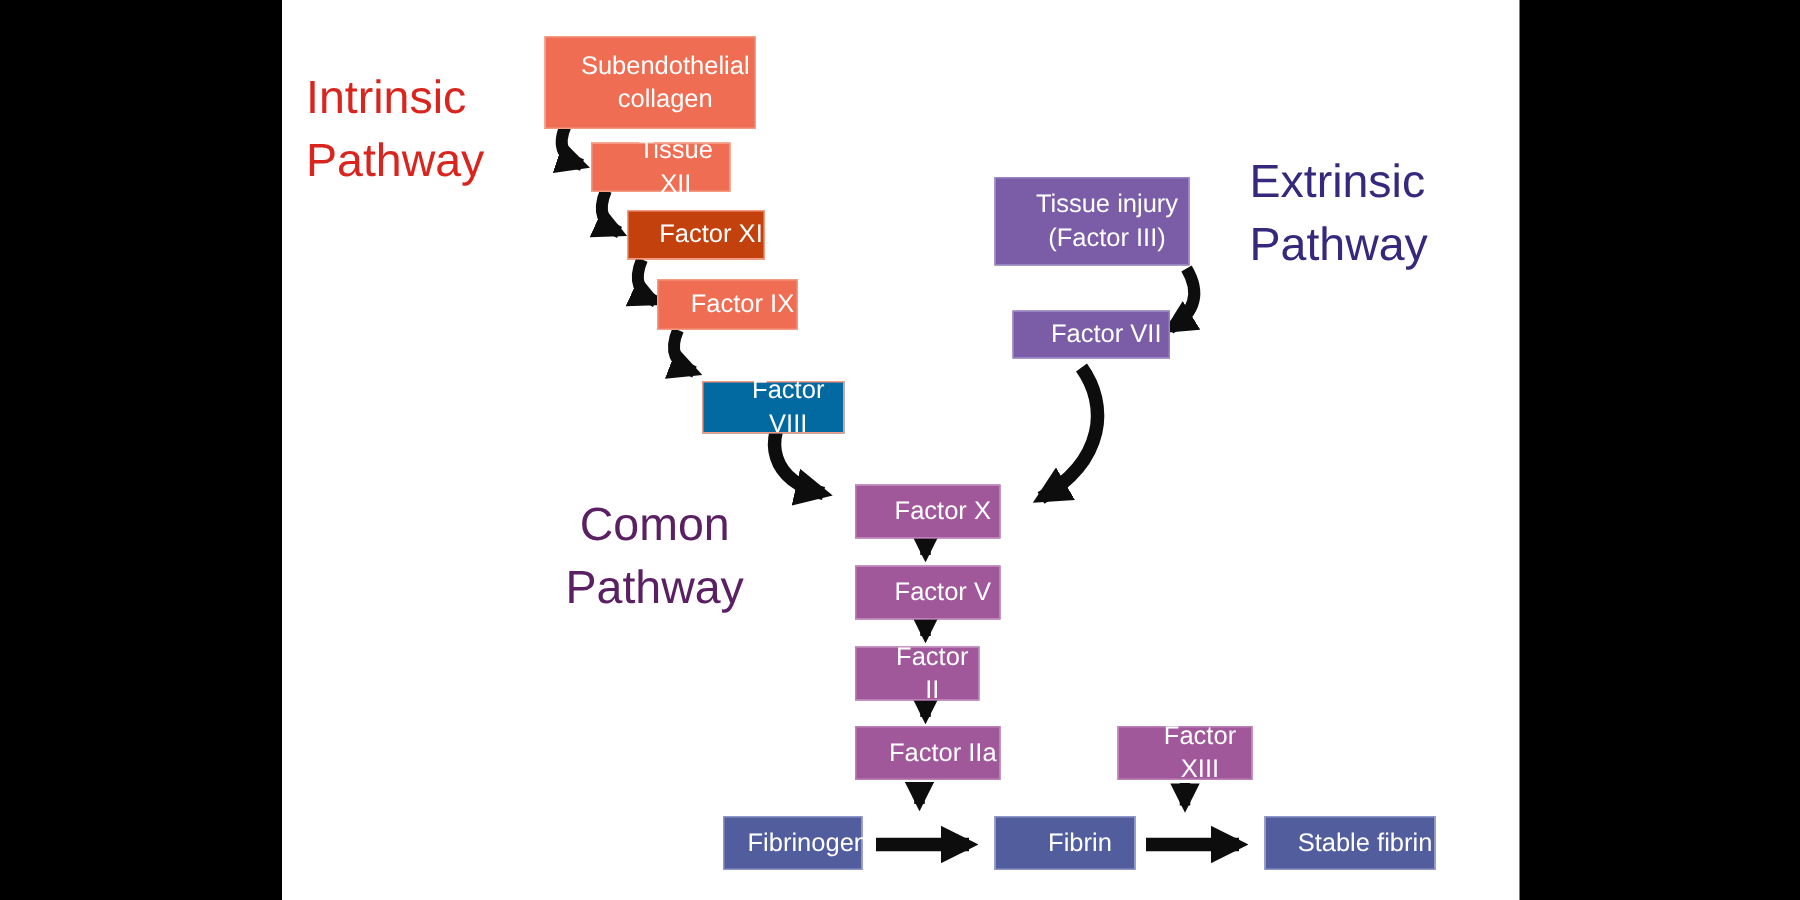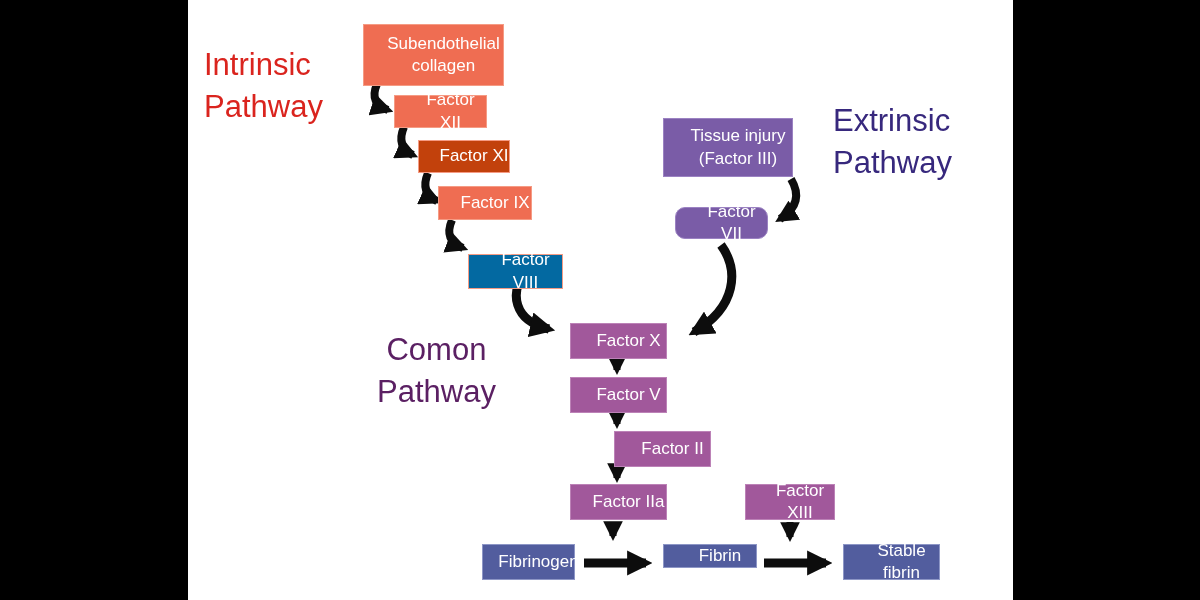--- a/index.html
+++ b/index.html
@@ -60,29 +60,29 @@
   </div>
 
   <div class="pathway-label" data-name="common-pathway-label" style="color: rgb(91, 32, 99);">
     <div data-name="common-label-line1">Comon</div>
     <div data-name="common-label-line2">Pathway</div>
   </div>
 
   <div data-name="diagram-nodes">
       <div class="node" data-name="node-subendothelial-collagen" style="left: 363px; top: 24px; width: 141px; height: 62px; background: rgb(239, 109, 82); border-color: rgb(245, 155, 132);">Subendothelial
 collagen</div>
-      <div class="node" data-name="node-factor-xii" style="left: 394px; top: 95px; width: 93px; height: 33px; background: rgb(239, 109, 82); border-color: rgb(245, 155, 132);">Factor XII</div>
+      <div class="node" data-name="node-factor-xii" style="left: 394px; top: 95px; width: 93px; height: 33px; background: rgb(239, 109, 82); border-color: rgb(245, 155, 132);">Tissue XII</div>
       <div class="node" data-name="node-factor-xi" style="left: 418px; top: 140px; width: 92px; height: 33px; background: #c2410c; border-color: rgb(245, 155, 132);">Factor XI</div>
       <div class="node" data-name="node-factor-ix" style="left: 438px; top: 186px; width: 94px; height: 34px; background: rgb(239, 109, 82); border-color: rgb(245, 155, 132);">Factor IX</div>
       <div class="node" data-name="node-factor-viii" style="left: 468px; top: 231px; width: 95px; height: 35px; background: #0369a1; border-color: rgb(245, 155, 132); margin-top: 23px;">Factor VIII</div>
       <div class="node" data-name="node-tissue-injury" style="left: 663px; top: 118px; width: 130px; height: 59px; background: rgb(122, 92, 167); border-color: rgb(155, 130, 194);">Tissue injury
 (Factor III)</div>
-      <div class="node" data-name="node-factor-vii" style="left: 675px; top: 207px; width: 93px; height: 32px; background: rgb(122, 92, 167); border-color: rgb(155, 130, 194); border-radius: 10px;">Factor VII</div>
+      <div class="node" data-name="node-factor-vii" style="left: 675px; top: 207px; width: 105px; height: 32px; background: rgb(122, 92, 167); border-color: rgb(155, 130, 194);">Factor VII</div>
       <div class="node" data-name="node-factor-x" style="left: 570px; top: 323px; width: 97px; height: 36px; background: rgb(161, 88, 155); border-color: rgb(188, 130, 183);">Factor X</div>
       <div class="node" data-name="node-factor-v" style="left: 570px; top: 377px; width: 97px; height: 36px; background: rgb(161, 88, 155); border-color: rgb(188, 130, 183);">Factor V</div>
-      <div class="node" data-name="node-factor-ii" style="left: 570px; top: 431px; width: 97px; height: 36px; background: rgb(161, 88, 155); border-color: rgb(188, 130, 183); margin-left: 44px;">Factor II</div>
+      <div class="node" data-name="node-factor-ii" style="left: 570px; top: 431px; width: 83px; height: 36px; background: rgb(161, 88, 155); border-color: rgb(188, 130, 183);">Factor II</div>
       <div class="node" data-name="node-factor-iia" style="left: 570px; top: 484px; width: 97px; height: 36px; background: rgb(161, 88, 155); border-color: rgb(188, 130, 183);">Factor IIa</div>
       <div class="node" data-name="node-factor-xiii" style="left: 745px; top: 484px; width: 90px; height: 36px; background: rgb(161, 88, 155); border-color: rgb(188, 130, 183);">Factor XIII</div>
       <div class="node" data-name="node-fibrinogen" style="left: 482px; top: 544px; width: 93px; height: 36px; background: rgb(82, 93, 158); border-color: rgb(141, 150, 198);">Fibrinogen</div>
-      <div class="node" data-name="node-fibrin" style="left: 663px; top: 544px; width: 94px; height: 24px; background: rgb(82, 93, 158); border-color: rgb(141, 150, 198);">Fibrin</div>
-      <div class="node" data-name="node-stable-fibrin" style="left: 843px; top: 544px; width: 97px; height: 36px; background: rgb(82, 93, 158); border-color: rgb(141, 150, 198);">Stable fibrin</div>
+      <div class="node" data-name="node-fibrin" style="left: 663px; top: 544px; width: 94px; height: 36px; background: rgb(82, 93, 158); border-color: rgb(141, 150, 198);">Fibrin</div>
+      <div class="node" data-name="node-stable-fibrin" style="left: 843px; top: 544px; width: 114px; height: 36px; background: rgb(82, 93, 158); border-color: rgb(141, 150, 198);">Stable fibrin</div>
     </div>
 </div>
 
 </body></html>

